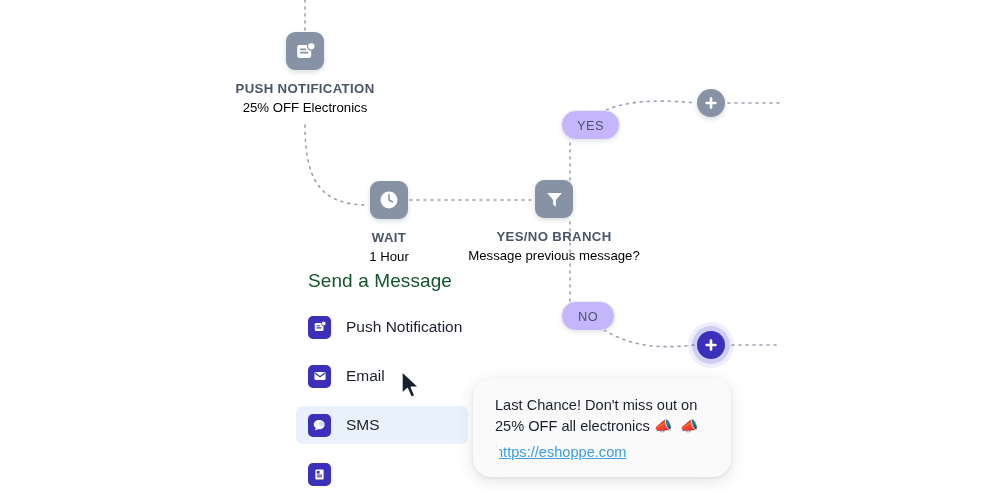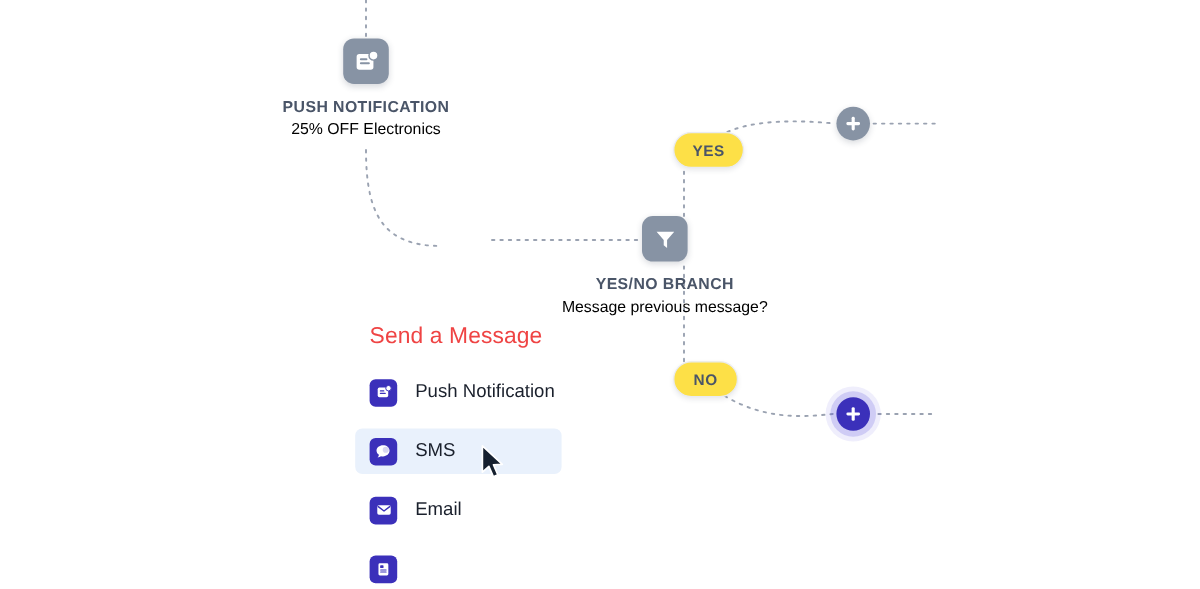--- a/index.html
+++ b/index.html
@@ -27,44 +27,44 @@
     color: #4a5568; white-space: nowrap; text-transform: uppercase;
   }
   .node-sub {
     margin-top: 4px; font-size: 13.2px; color: #000000; white-space: nowrap;
   }
 
   
   .pill {
     position: absolute;
     min-width: 54px; height: 30px; padding: 0 15px;
-    border-radius: 16px; background: #fde047;
+    border-radius: 16px; background: #c4b5fd;
     border: 1px solid #e9ebf0;
     display: flex; align-items: center; justify-content: center;
-    font-size: 12.8px; font-weight: 700; letter-spacing: .5px; color: #4a5568;
+    font-size: 12.8px; font-weight: 400; letter-spacing: .5px; color: #4a5568;
     box-shadow: 0 2px 4px rgba(40,50,70,.10);
   }
 
   
   .plus {
     position: absolute; width: 28px; height: 28px; border-radius: 50%;
     display: flex; align-items: center; justify-content: center;
     cursor: pointer;
   }
   .plus.gray { background: #8793a4; box-shadow: 0 2px 5px rgba(40,50,70,.18); }
   .plus.active {
     background: #3b30ba;
     box-shadow: 0 0 0 5px rgba(97,85,223,.22), 0 0 0 9px rgba(97,85,223,.10);
   }
   .plus svg { display: block; }
 
   
   #menu { position: absolute; left: 296px; top: 270px; width: 180px; }
   .menu-title {
-    font-size: 19px; color: #ef4444; font-weight: 400;
+    font-size: 19px; color: #14532d; font-weight: 400;
     padding-left: 12px; margin-bottom: 16px; letter-spacing: .1px;
   }
   .menu-item {
     display: flex; align-items: center; gap: 15px;
     height: 38px; padding-left: 12px; border-radius: 6px;
     cursor: pointer;
   }
   .menu-item + .menu-item { margin-top: 11px; }
   .menu-item.selected { background: #e9f1fc; width: 172px; }
   .menu-item .mi-icon {
@@ -130,20 +130,30 @@
         <rect x="2.5" y="4.5" width="16" height="15" rx="2.6" fill="#ffffff"></rect>
         <rect x="5.6" y="8.6" width="7.2" height="1.9" rx=".95" fill="#8793a4"></rect>
         <rect x="5.6" y="12.4" width="9.5" height="1.9" rx=".95" fill="#8793a4"></rect>
         <circle cx="18.6" cy="6.1" r="4.3" fill="#ffffff" stroke="#8793a4" stroke-width="1.4"></circle>
       </svg>
     </div>
     <div class="node-title">PUSH NOTIFICATION</div>
     <div class="node-sub">25% OFF Electronics</div>
   </div>
 
+  <div class="node" style="left:320px; top:181px; width:138px;">
+    <div class="node-icon">
+      <svg width="22" height="22" viewBox="0 0 24 24" aria-hidden="true">
+        <circle cx="12" cy="12" r="9.2" fill="#ffffff"></circle>
+        <path d="M12 6.4 L12 12 L15.8 14.2" fill="none" stroke="#8793a4" stroke-width="1.7" stroke-linecap="round" stroke-linejoin="round"></path>
+      </svg>
+    </div>
+    <div class="node-title">WAIT</div>
+    <div class="node-sub">1 Hour</div>
+  </div>
 
   <div class="node" style="left:464px; top:180px; width:180px;">
     <div class="node-icon">
       <svg width="21" height="21" viewBox="0 0 24 24" aria-hidden="true">
         <path d="M3.6 4.6 H20.4 L13.6 12.6 V20.2 L10.4 17.6 V12.6 Z" fill="#ffffff"></path>
       </svg>
     </div>
     <div class="node-title">YES/NO BRANCH</div>
     <div class="node-sub">Message previous message?</div>
   </div>
@@ -176,52 +186,61 @@
         <svg width="14" height="14" viewBox="0 0 24 24" aria-hidden="true">
           <rect x="3" y="5" width="15" height="14" rx="2.4" fill="#ffffff"></rect>
           <rect x="6" y="9" width="6.5" height="1.8" rx=".9" fill="#3b30ba"></rect>
           <rect x="6" y="12.6" width="8.6" height="1.8" rx=".9" fill="#3b30ba"></rect>
           <circle cx="18.4" cy="6" r="3.9" fill="#ffffff" stroke="#3b30ba" stroke-width="1.4"></circle>
         </svg>
       </span>
       <span class="mi-label">Push Notification</span>
     </div>
 
+    <div class="menu-item">
+      <span class="mi-icon">
+        <svg width="14" height="14" viewBox="0 0 24 24" aria-hidden="true">
+          <rect x="2.4" y="5.2" width="19.2" height="13.6" rx="2.4" fill="#ffffff"></rect>
+          <path d="M3.8 7.2 L12 13.4 L20.2 7.2" fill="none" stroke="#3b30ba" stroke-width="2" stroke-linecap="round" stroke-linejoin="round"></path>
+        </svg>
+      </span>
+      <span class="mi-label">Email</span>
+    </div>
+
     <div class="menu-item selected">
       <span class="mi-icon">
         <svg width="15" height="15" viewBox="0 0 24 24" aria-hidden="true">
           <path d="M11.5 3.2c-4.8 0-8.7 3.2-8.7 7.2 0 2.3 1.3 4.3 3.3 5.6 -.2 1.5-.9 2.7-1.8 3.6 1.7-.2 3.3-.9 4.5-1.8 .9.2 1.8.3 2.7.3 4.8 0 8.7-3.2 8.7-7.7S16.3 3.2 11.5 3.2z" fill="#ffffff"></path>
           <circle cx="15.2" cy="9.3" r="4.1" fill="#3b30ba" opacity=".20"></circle>
         </svg>
       </span>
       <span class="mi-label">SMS</span>
-    </div>
-
-    <div class="menu-item">
-      <span class="mi-icon">
-        <svg width="14" height="14" viewBox="0 0 24 24" aria-hidden="true">
-          <rect x="2.4" y="5.2" width="19.2" height="13.6" rx="2.4" fill="#ffffff"></rect>
-          <path d="M3.8 7.2 L12 13.4 L20.2 7.2" fill="none" stroke="#3b30ba" stroke-width="2" stroke-linecap="round" stroke-linejoin="round"></path>
-        </svg>
-      </span>
-      <span class="mi-label">Email</span>
     </div>
 
     <div class="menu-item">
       <span class="mi-icon">
         <svg width="13" height="13" viewBox="0 0 24 24" aria-hidden="true">
           <rect x="4.4" y="2.6" width="15.2" height="18.8" rx="2.2" fill="#ffffff"></rect>
           <rect x="7" y="5.6" width="5.2" height="4.4" rx="1" fill="#3b30ba"></rect>
           <rect x="7" y="12" width="10" height="1.7" rx=".85" fill="#3b30ba"></rect>
           <rect x="7" y="15.2" width="10" height="1.7" rx=".85" fill="#3b30ba"></rect>
         </svg>
       </span>
     </div>
   </div>
 
+  <div id="bubble">
+    <div class="bubble-tail"></div>
+    <div class="line">Last Chance! Don't miss out on</div>
+    <div class="line">
+      <span>25% OFF all electronics</span>
+      <span class="emoji">📣 📣</span>
+    </div>
+    <a class="link" href="#">https://eshoppe.com</a>
+  </div>
 
   <div id="cursor">
     <svg width="22" height="30" viewBox="0 0 22 30" aria-hidden="true">
       <path d="M2 1.5 L2 23.5 L7.4 18.6 L11.2 27.4 L14.9 25.7 L11.2 17.3 L18.6 17.0 Z" fill="#16202f" stroke="#ffffff" stroke-width="1.4" stroke-linejoin="round"></path>
     </svg>
   </div>
 
 </div>
 
 </body></html>

